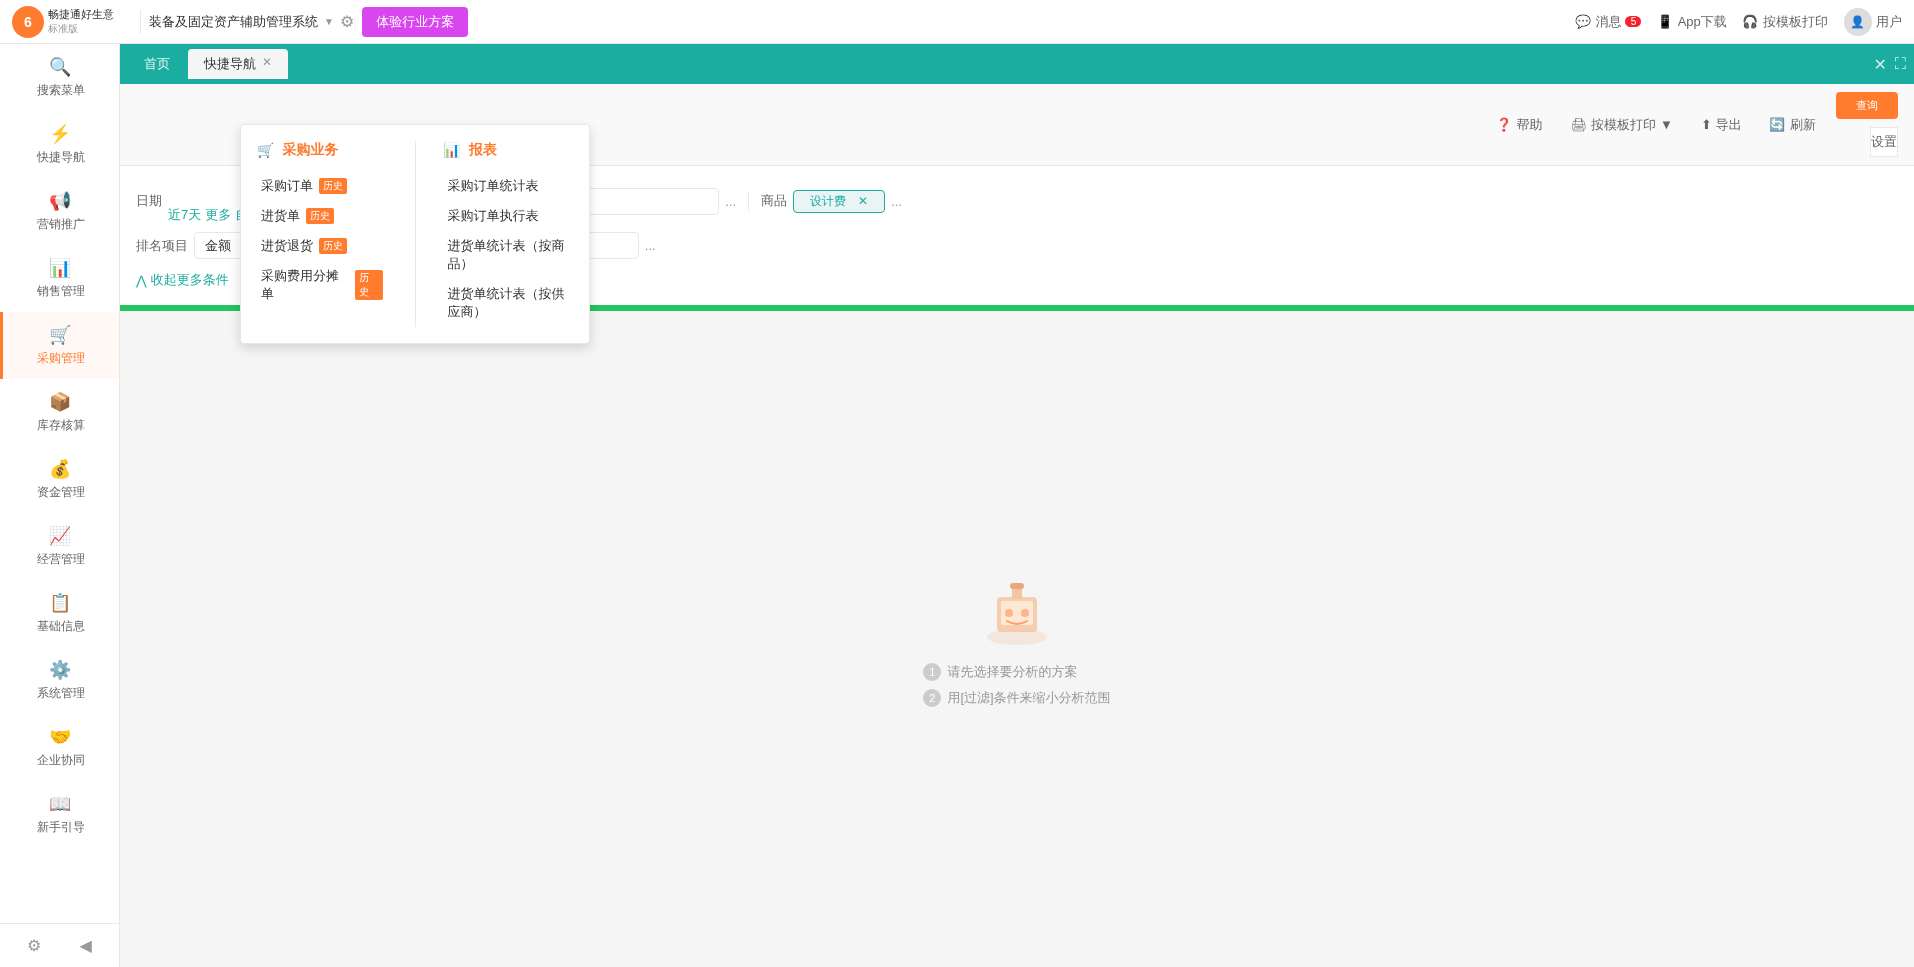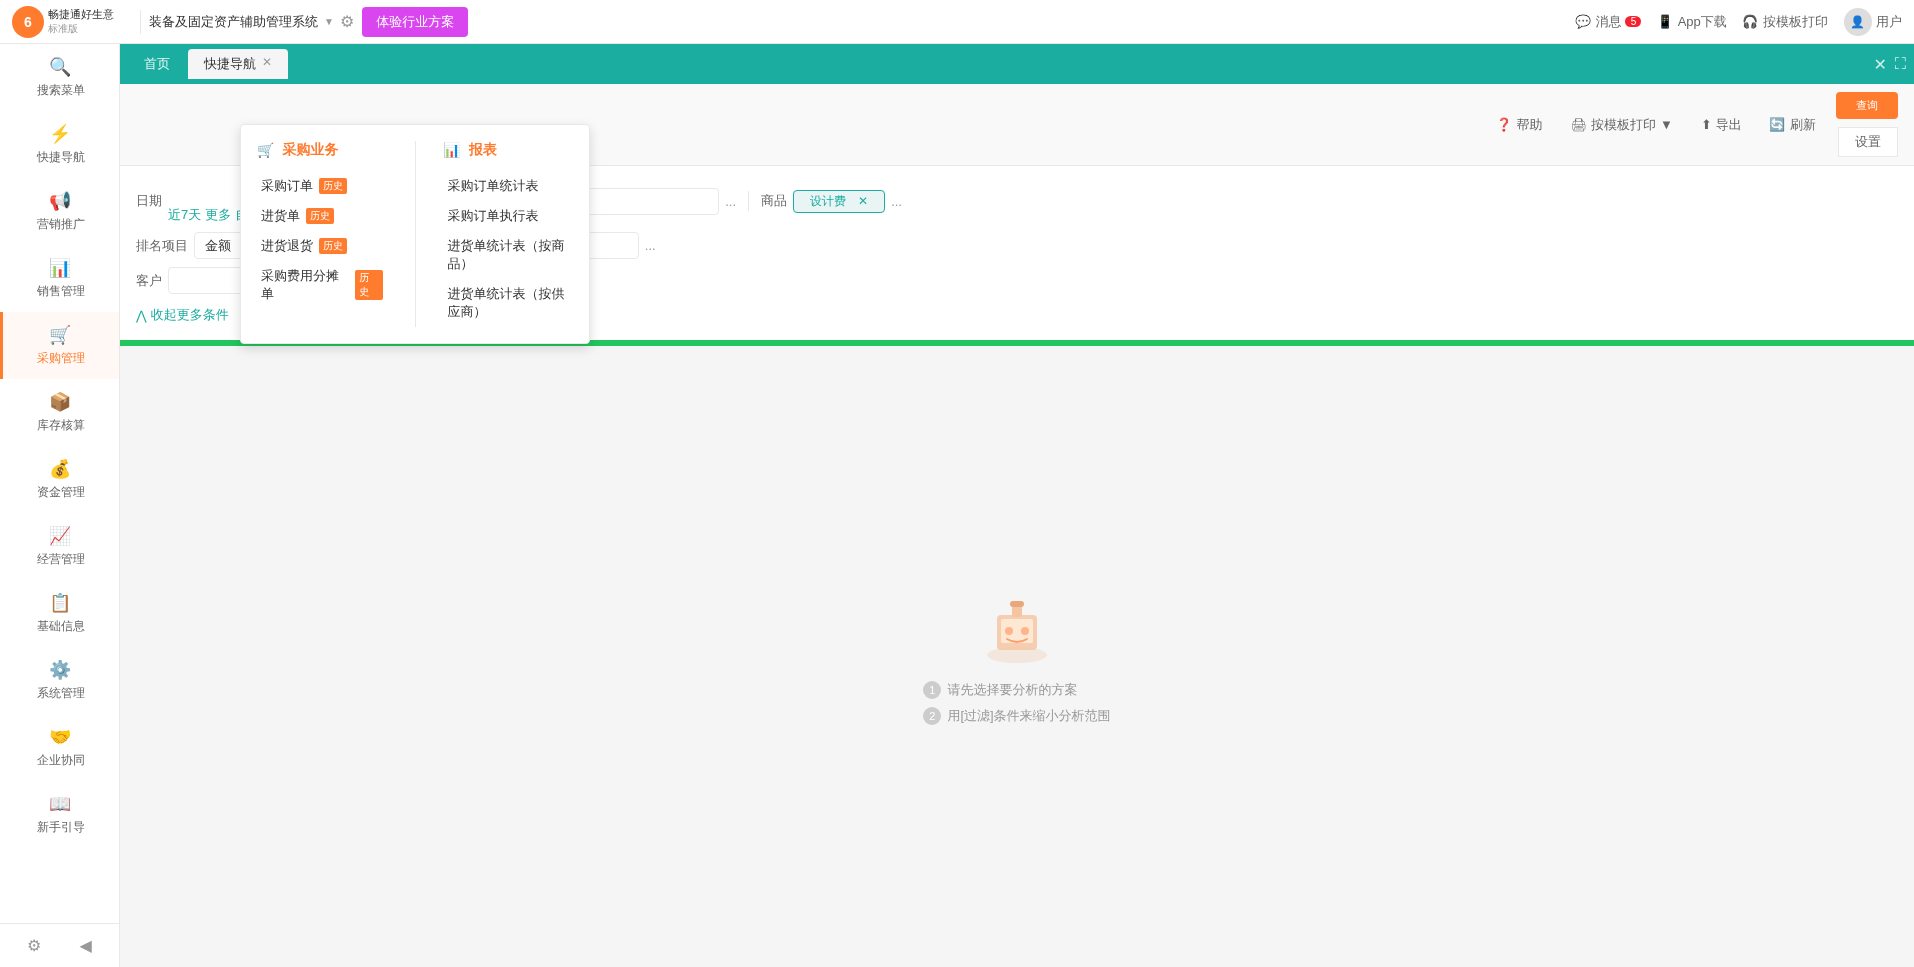--- a/index.html
+++ b/index.html
@@ -38,21 +38,21 @@
 
     
     .sidebar-item { padding: 12px 8px; display: flex; flex-direction: column; align-items: center; gap: 4px; cursor: pointer; color: #666; font-size: 12px; border-left: 3px solid transparent; }
     .sidebar-item.active { color: #ff7b2e; background: #fff8f5; border-left: 3px solid #ff7b2e; }
     .sidebar-icon { font-size: 18px; }
 
     
     .toolbar { padding: 8px 16px; background: #f9f9f9; border-bottom: 1px solid #e8e8e8; display: flex; align-items: center; gap: 12px; justify-content: flex-end; }
     .toolbar-btn { display: flex; align-items: center; gap: 4px; color: #666; cursor: pointer; font-size: 13px; padding: 4px 8px; }
     .query-btn { background: #ff7b2e; color: white; border: none; padding: 6px 20px; border-radius: 4px; cursor: pointer; font-size: 11px; }
-    .settings-filter-btn { background: white; color: #666; border: 1px solid #e8e8e8; padding: 5px 16px; border-radius: 0; cursor: pointer; font-size: 13px; margin-top: 4px; }
+    .settings-filter-btn { background: white; color: #666; border: 1px solid #e8e8e8; padding: 5px 0; border-radius: 0; cursor: pointer; font-size: 13px; margin-top: 4px; }
 
     
     .filter-area { padding: 12px 16px; background: #fff; border-bottom: 6px solid #22c55e; }
     .filter-row { display: flex; align-items: center; gap: 12px; margin-bottom: 8px; flex-wrap: wrap; }
     .filter-item { display: flex; align-items: center; gap: 6px; }
     .filter-label { color: #666; font-size: 13px; white-space: nowrap; }
     .filter-input { border: 1px solid #e8e8e8; border-radius: 4px; padding: 5px 10px; font-size: 13px; color: #333; min-width: 180px; background: white; }
     .filter-select { border: 1px solid #e8e8e8; border-radius: 4px; padding: 5px 28px 5px 10px; font-size: 13px; color: #333; min-width: 160px; background: white; appearance: none; cursor: pointer; }
     .filter-tag { background: #e8f5f4; border: 1px solid #1bada0; color: #1bada0; border-radius: 4px; padding: 2px 16px; font-size: 12px; display: flex; align-items: center; gap: 12px; }
     .filter-tag-close { cursor: pointer; color: #1bada0; }
@@ -254,27 +254,20 @@
             <select class="filter-select"><option>金额</option></select>
             <span class="filter-dots">...</span>
           </div>
           <div class="filter-divider"></div>
           <div class="filter-item">
             <span class="filter-label">业务员</span>
             <input class="filter-input" type="text" style="min-width: 120px;">
             <span class="filter-dots">...</span>
           </div>
         </div>
-        <div class="filter-row">
-          <div class="filter-item">
-            <span class="filter-label">客户</span>
-            <input class="filter-input" type="text" style="min-width: 120px;">
-            <span class="filter-dots">...</span>
-          </div>
-        </div>
         <div style="text-align:center; padding: 4px 0;">
           <span class="collapse-btn">
             <span>⋀</span>
             <span>收起更多条件</span>
           </span>
         </div>
       </div>
 
       <div class="main-content">
         <div class="empty-state">

